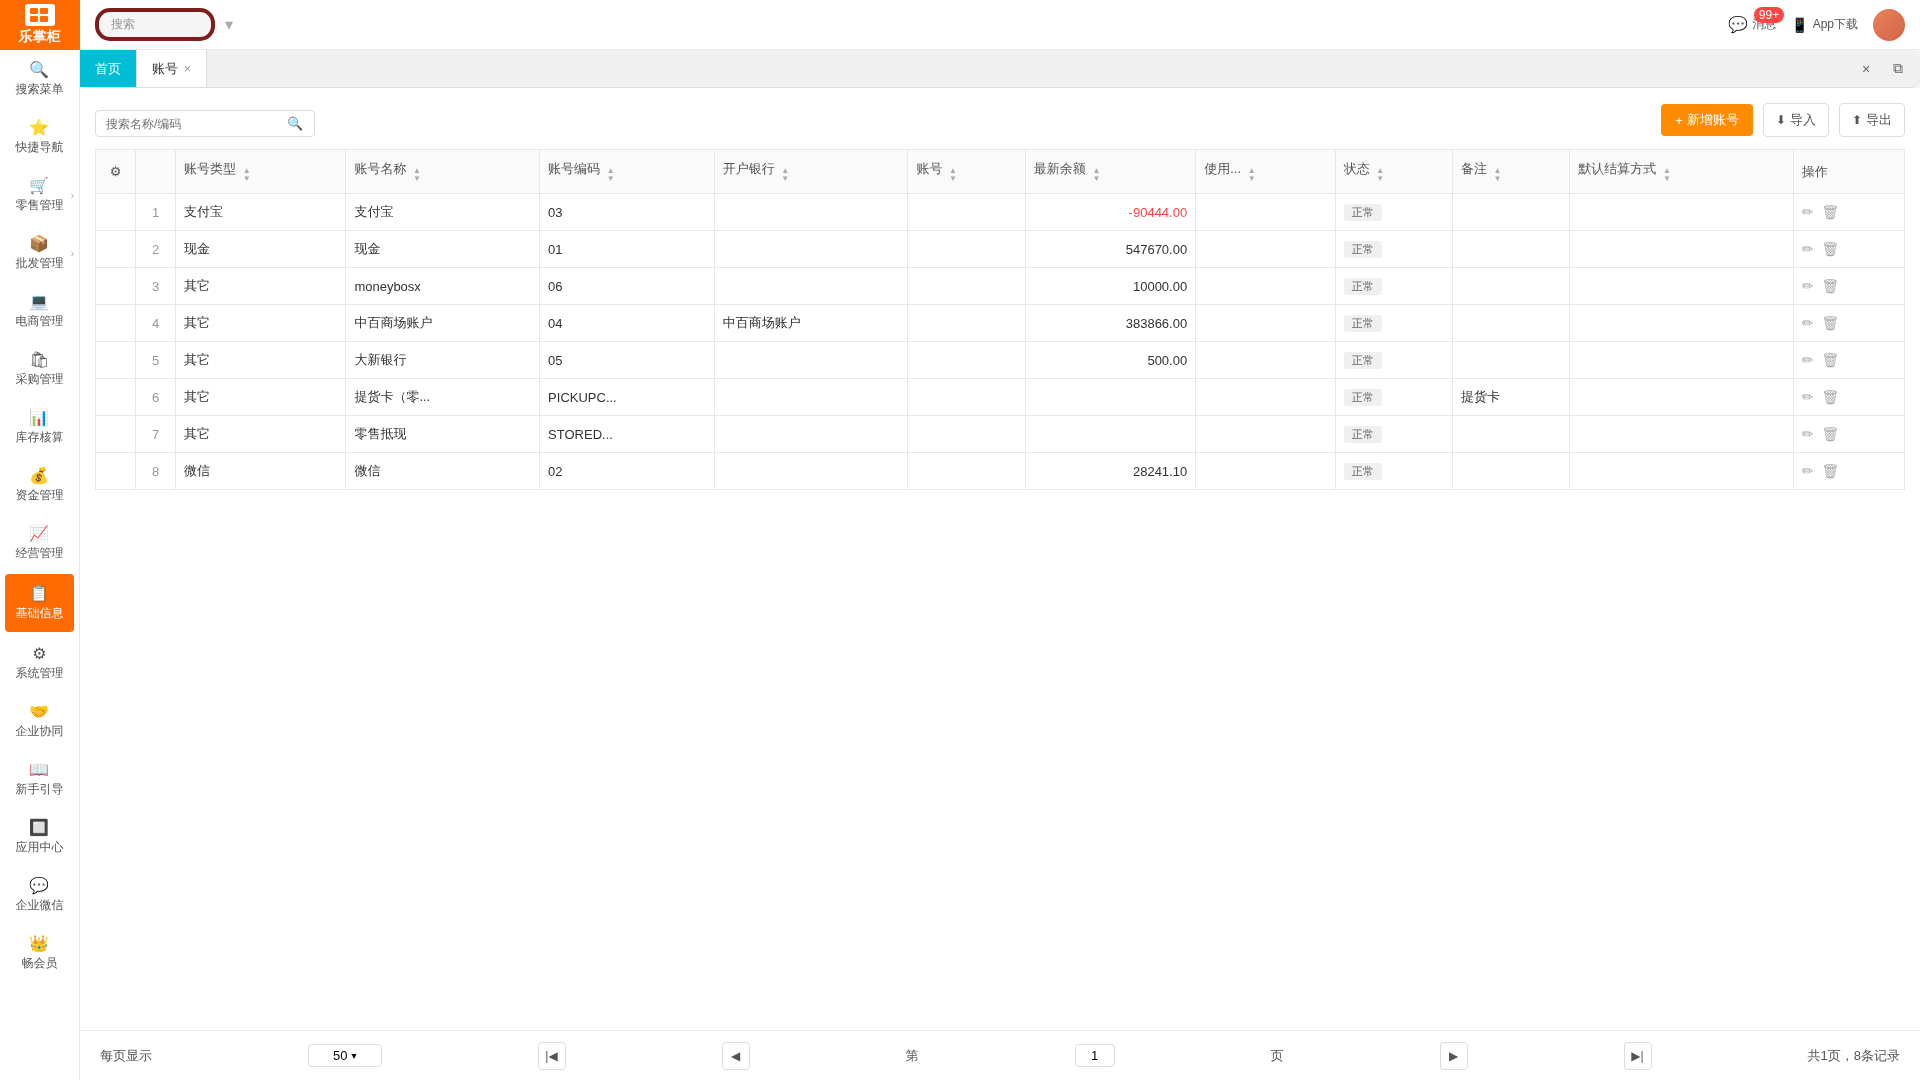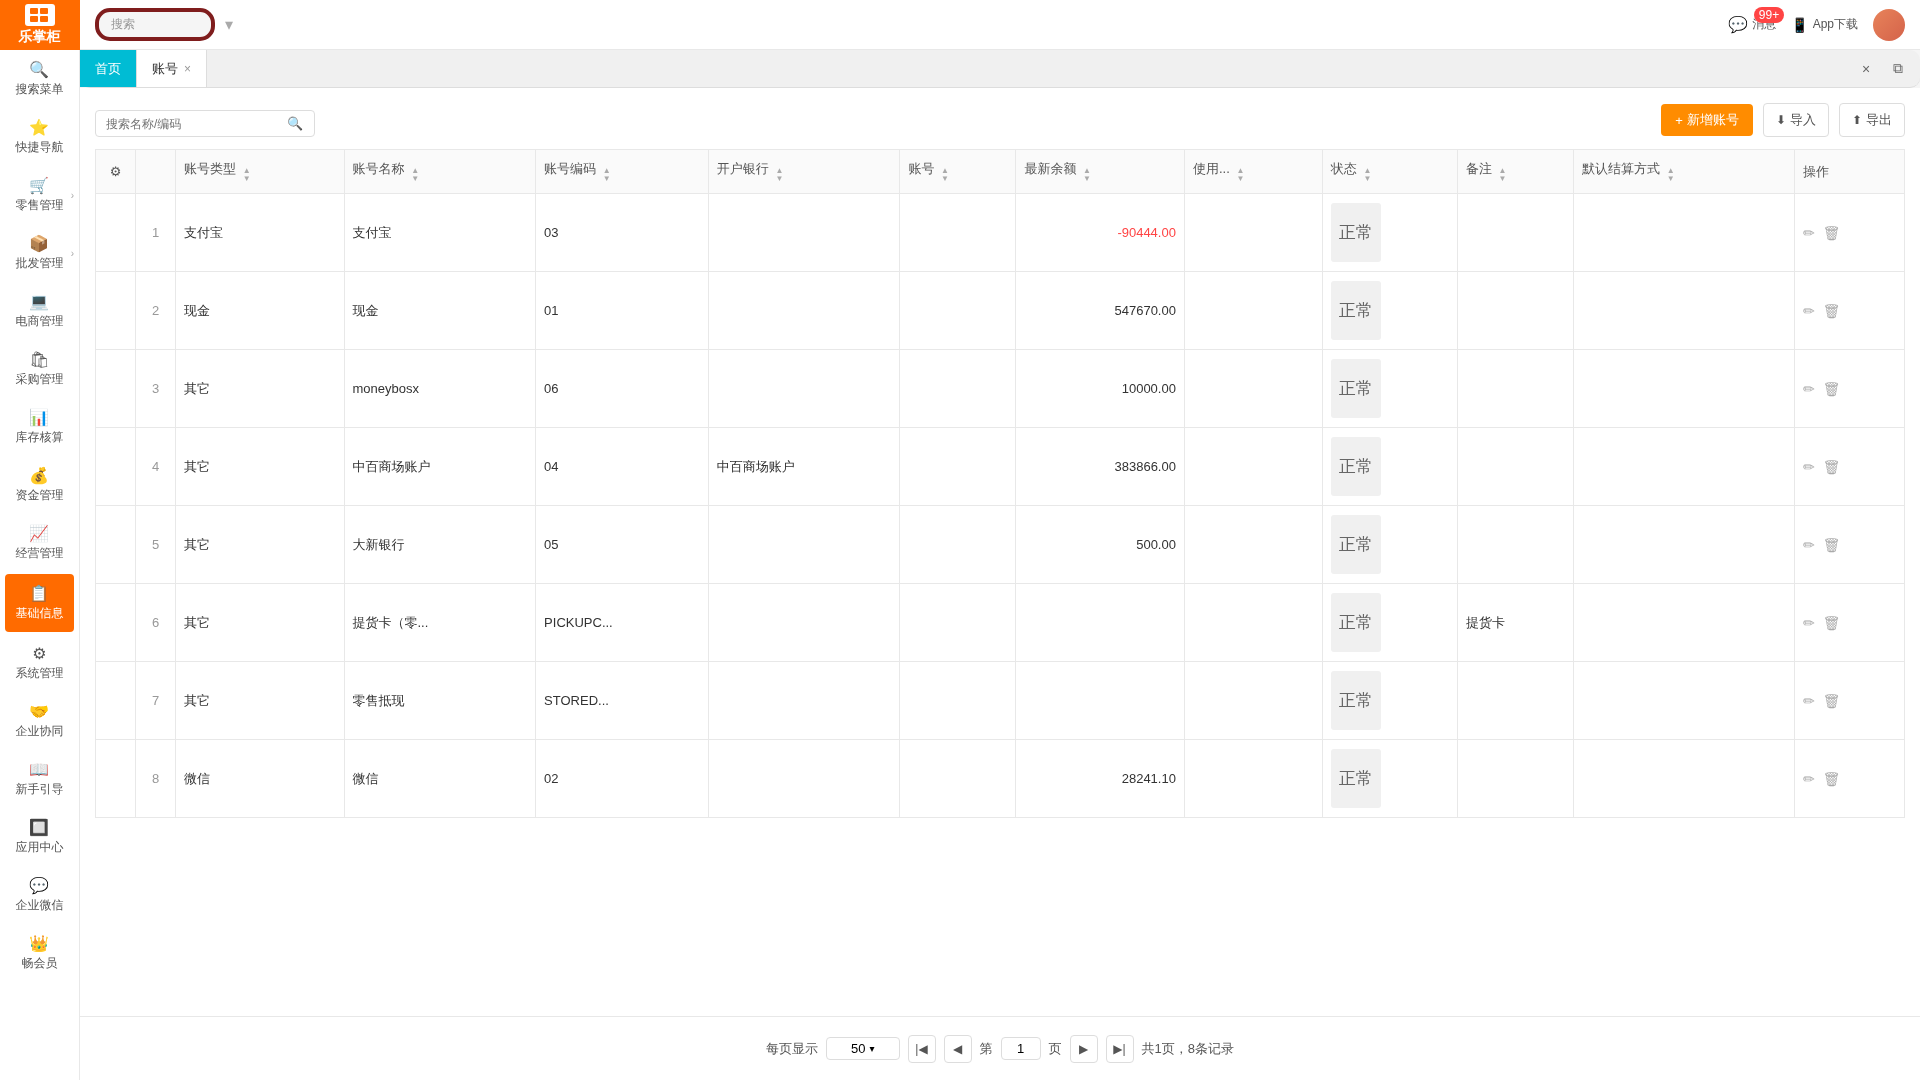--- a/index.html
+++ b/index.html
@@ -283,43 +283,43 @@
       color: #999;
     }
     .data-table .gear-col {
       width: 40px;
       text-align: center;
     }
     .status-badge {
       background: #f0f0f0;
       color: #666;
       border-radius: 3px;
-      padding: 18px 8px;
-      font-size: 17px;
+      padding: 1px 8px;
+      font-size: 11px;
       display: inline-block;
     }
     .action-icons {
       display: flex;
       gap: 8px;
       align-items: center;
     }
     .action-icon {
       color: #aaa;
       cursor: pointer;
       font-size: 14px;
     }
 
     
     .pagination-bar {
-      height: 64px;
+      height: 50px;
       background: #fff;
       border-top: 1px solid #e8e8e8;
       display: flex;
       align-items: center;
-      justify-content: center;
+      justify-content: space-between;
       padding: 0 20px;
       gap: 8px;
       flex-shrink: 0;
     }
     .page-size-label { color: #555; font-size: 13px; }
     .page-size-select {
       border: 1px solid #ddd;
       border-radius: 4px;
       padding: 3px 24px;
       font-size: 13px;

